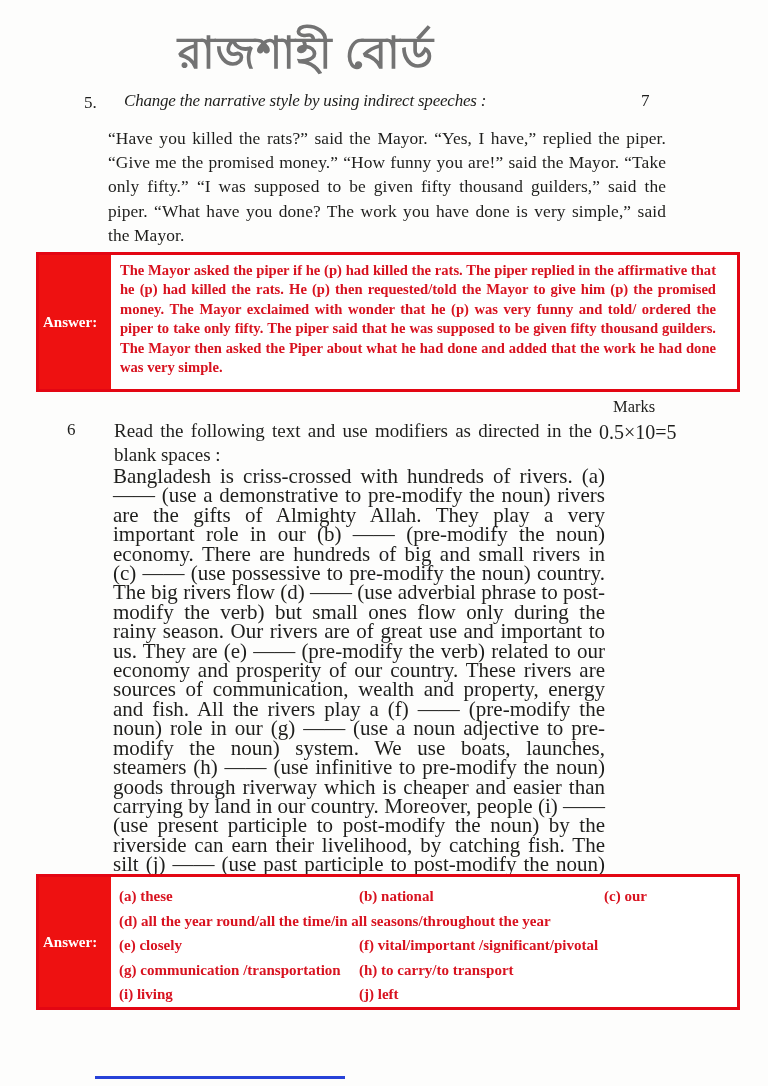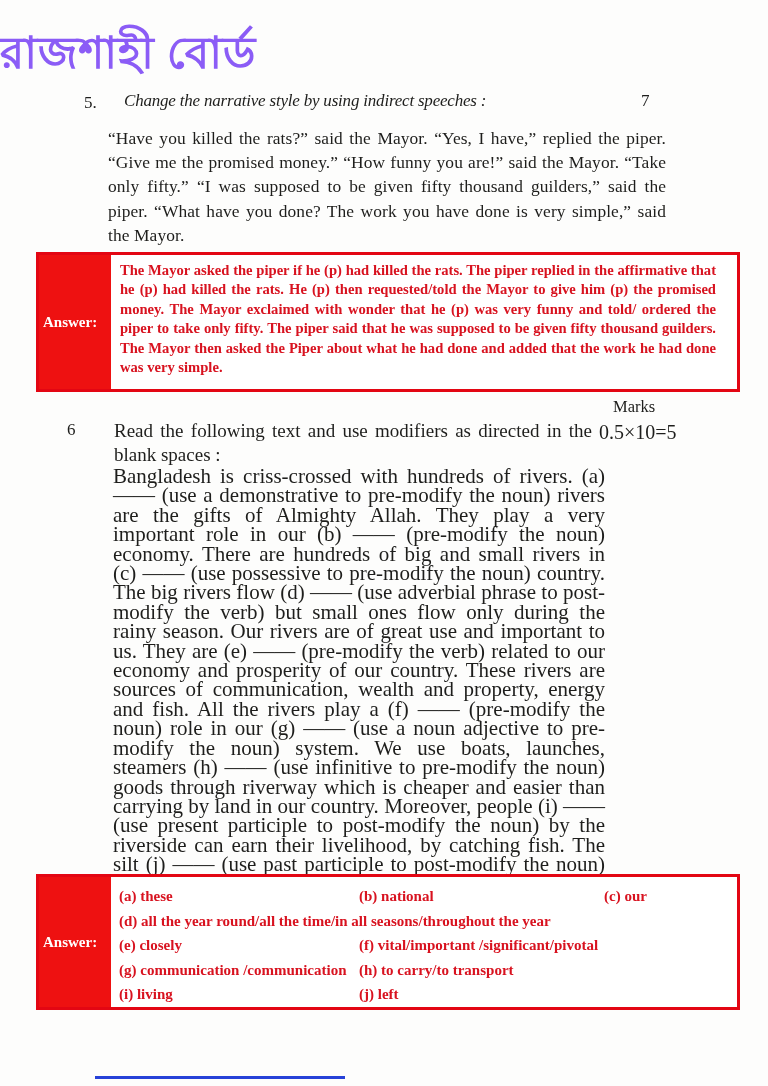--- a/index.html
+++ b/index.html
@@ -9,23 +9,23 @@
     font-family:"Liberation Serif", serif;
     color:#1e1e1c;
     position:relative;
     overflow:hidden;
   }
   .abs{position:absolute;}
 
   
   .board-title{
     top:20px;left:0;width:612px;
-    text-align:left;
+    text-align:center;
     font-size:44px;font-weight:bold;
-    color:#8b5cf6;
+    color:#737373;
     letter-spacing:1px;
   }
 
   
   .q5-number{top:93px;left:84px;font-size:17px;}
   .q5-prompt{
     top:91px;left:124px;width:460px;
     font-size:17px;font-style:italic;font-weight:500;
     letter-spacing:-0.2px;
   }
@@ -134,21 +134,21 @@
     </div>
     <div class="ans-row-full">
       <span>(d) all the year round/all the time/in all seasons/throughout the year</span>
     </div>
     <div class="ans-row">
       <span class="acell1">(e) closely</span>
       <span class="acell2">(f) vital/important /significant/pivotal</span>
       <span class="acell3"></span>
     </div>
     <div class="ans-row">
-      <span class="acell1">(g) communication /communication</span>
+      <span class="acell1">(g) communication /transportation</span>
       <span class="acell2">(h) to carry/to transport</span>
       <span class="acell3"></span>
     </div>
     <div class="ans-row">
       <span class="acell1">(i) living</span>
       <span class="acell2">(j) left</span>
       <span class="acell3"></span>
     </div>
   </div>
 </div>

